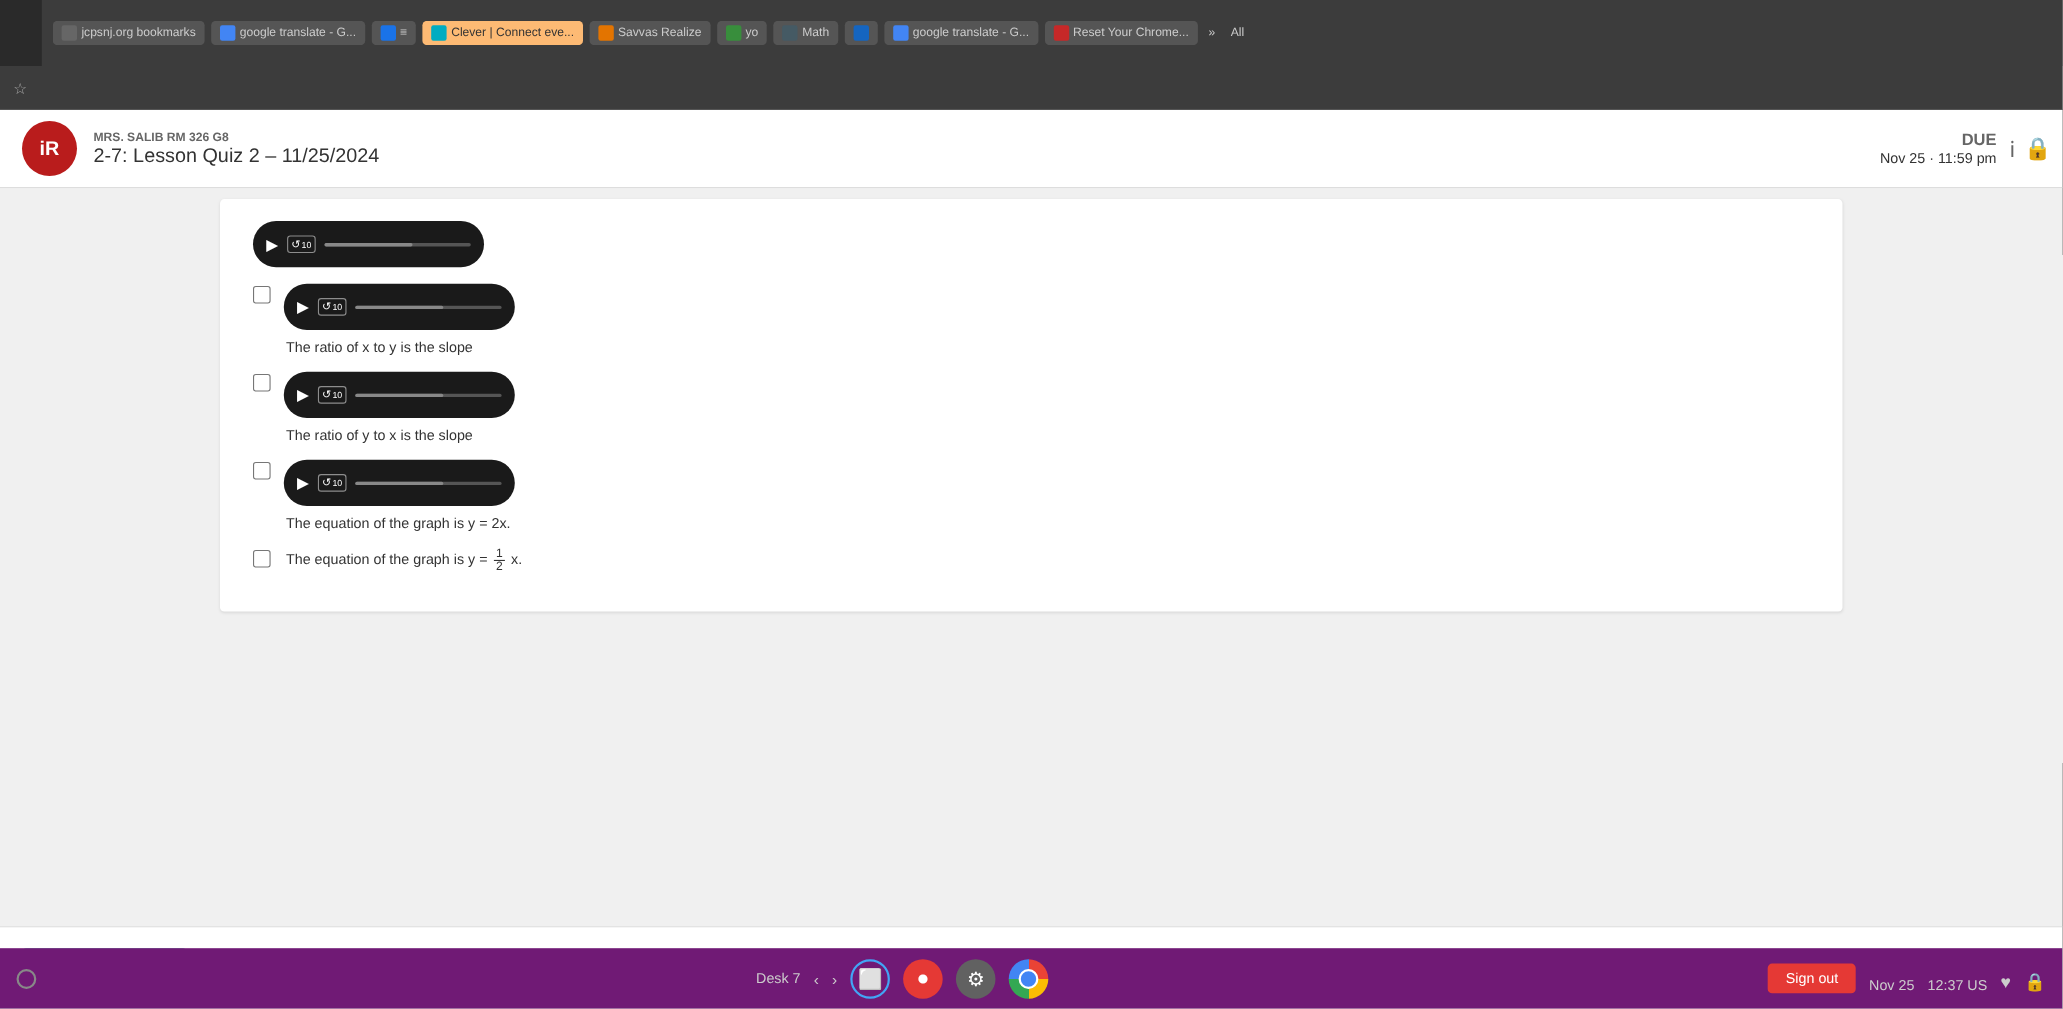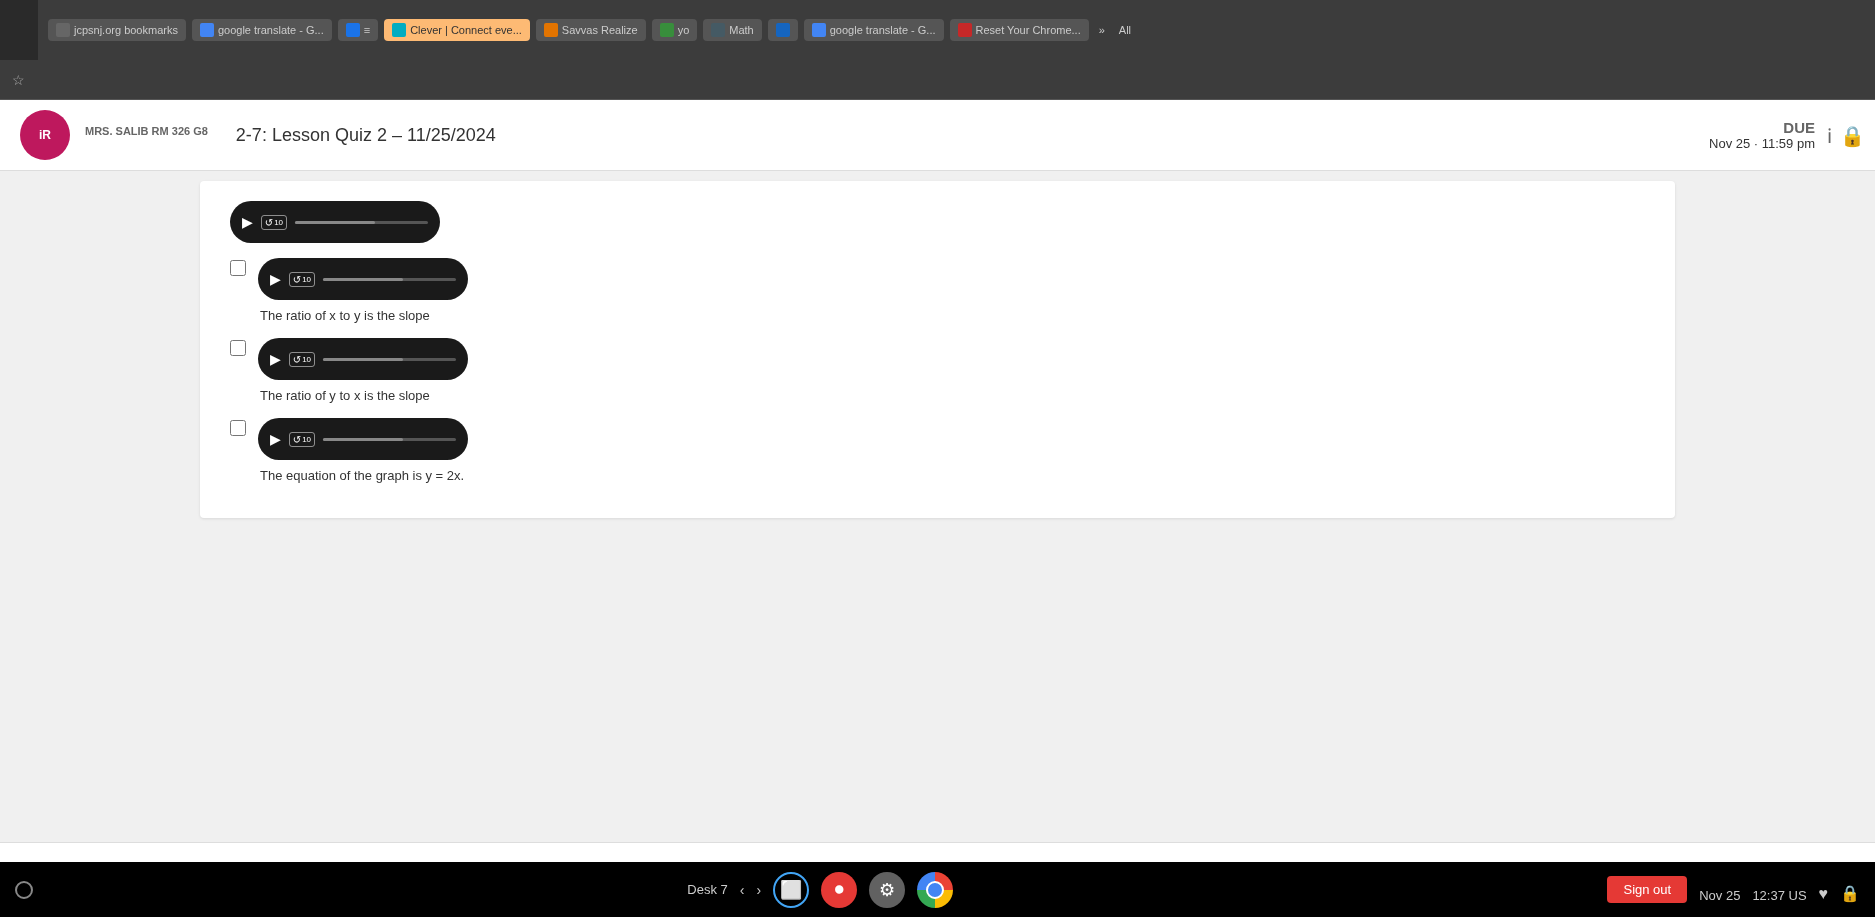--- a/index.html
+++ b/index.html
@@ -111,36 +111,35 @@
       padding: 10px 20px;
       display: flex;
       align-items: center;
       border-bottom: 1px solid #ddd;
       position: relative;
     }
 
     .app-logo {
       width: 50px;
       height: 50px;
-      background: #be185d;
+      background: #b91c1c;
       border-radius: 50%;
       display: flex;
       align-items: center;
       justify-content: center;
       color: white;
-      font-size: 12px;
+      font-size: 18px;
       font-weight: bold;
       margin-right: 15px;
       flex-shrink: 0;
     }
 
     .header-info {
       display: flex;
-      flex-direction: row;
-      gap: 28px;
+      flex-direction: column;
     }
 
     .teacher-name {
       font-size: 11px;
       color: #666;
       font-weight: bold;
     }
 
     .quiz-title {
       font-size: 18px;
@@ -321,21 +320,21 @@
       align-items: center;
       gap: 5px;
     }
 
     .nav-btn.back {
       background: #1565c0;
     }
 
     
     .taskbar {
-      background: #000000;
+      background: #701a75;
       height: 55px;
       display: flex;
       align-items: center;
       padding: 0 15px;
       justify-content: space-between;
       position: absolute;
       bottom: 0;
       width: 100%;
       gap: 12px;
     }
@@ -590,20 +589,33 @@
                 <span style="font-size:8px;">10</span>
             </div>
             <div class="audio-progress">
               <div class="audio-fill"></div>
             </div>
           </div>
           <span class="option-text">The equation of the graph is y = 2x.</span>
         </div>
       </div>
 
+      <div class="answer-option">
+        <input type="checkbox" style="">
+        <div class="option-content">
+          <span class="option-text">
+            <span>The equation of the graph is y =</span>
+            <span class="fraction">
+              <span class="num">1</span>
+              <span class="den">2</span>
+            </span>
+            <span>x.</span>
+          </span>
+        </div>
+      </div>
 
     </div>
   </div>
 
   <div class="bottom-bar">
     <button class="review-progress-btn">Review Progress</button>
     <div class="navigation-area">
       <span class="question-label">Question</span>
       <input class="question-number-input" type="text" value="1" style="">
       <span class="of-label">of 2</span>

